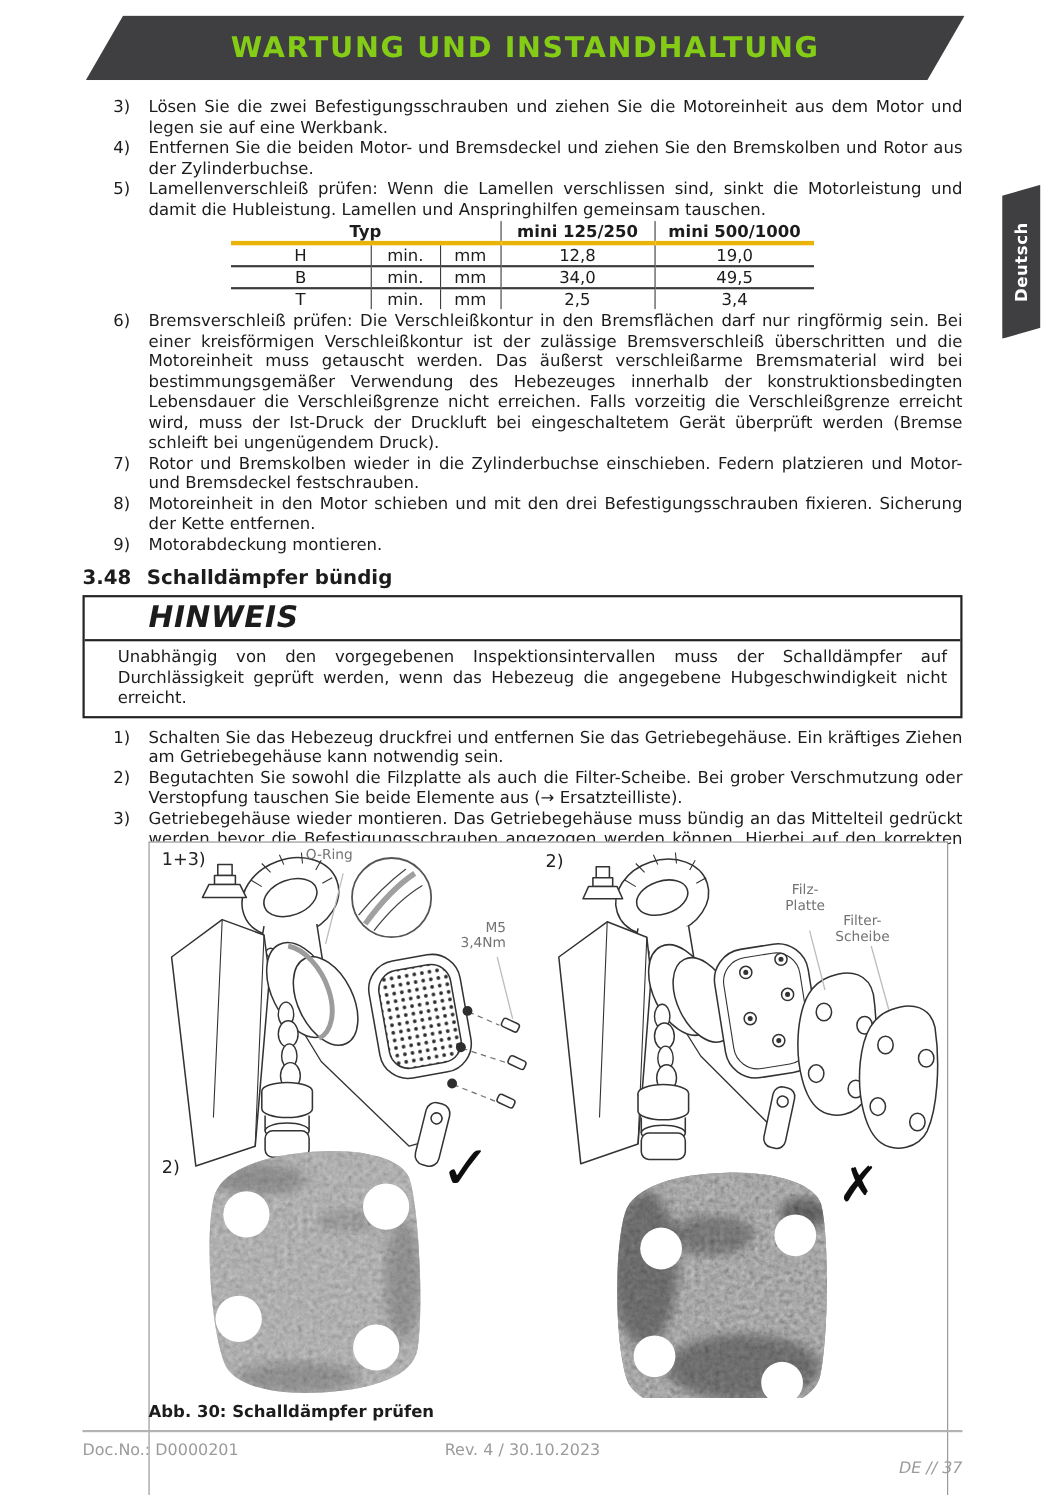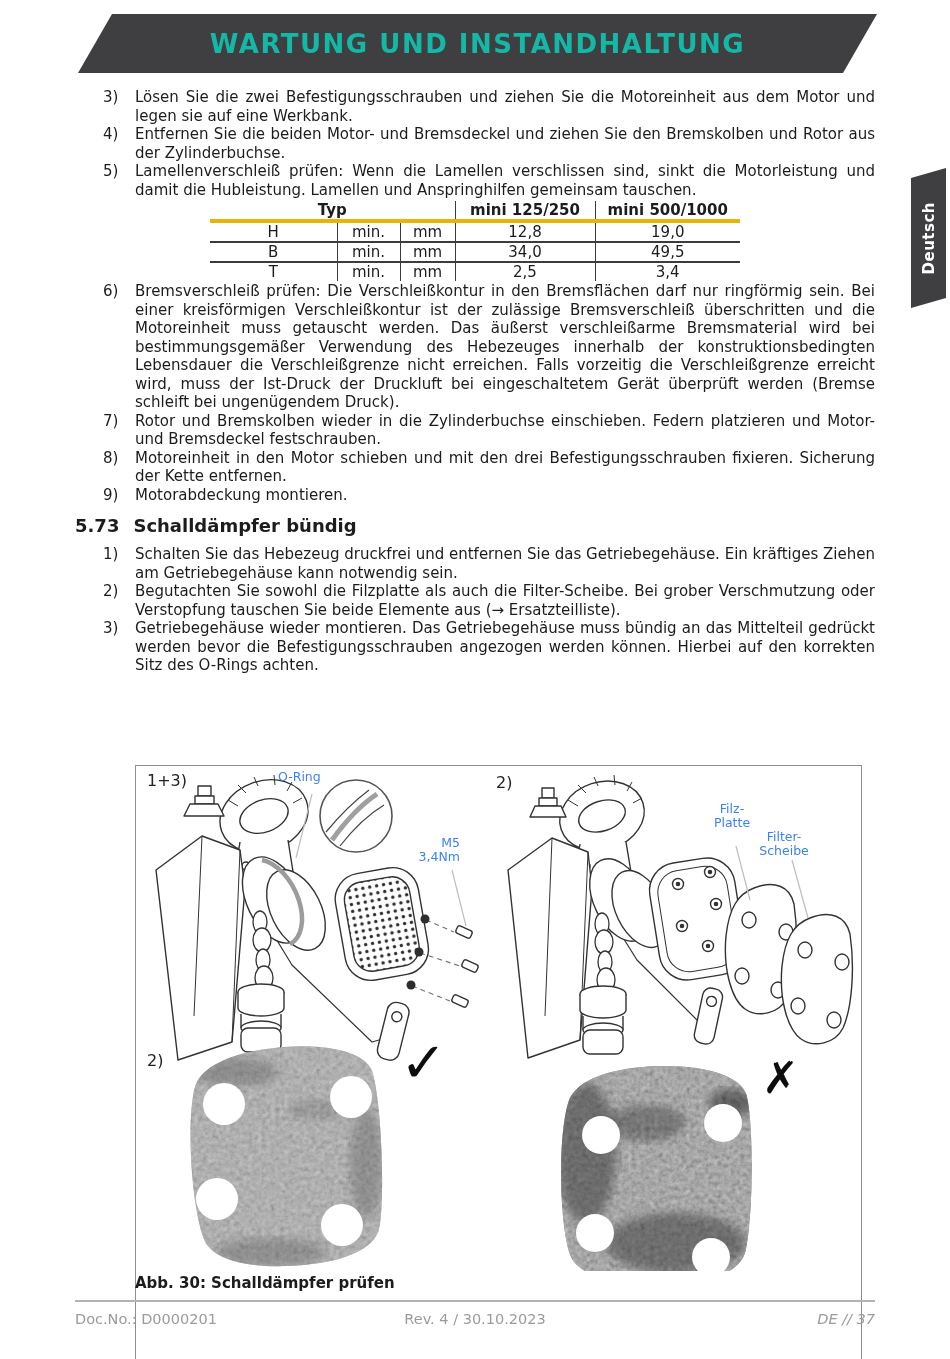--- a/index.html
+++ b/index.html
@@ -7,21 +7,21 @@
     position:relative;width:950px;height:1359px;background:#ffffff;margin:0 auto;
     font-family:"DejaVu Sans","Liberation Sans",sans-serif;color:#1c1c1c;overflow:hidden;
   }
   
   .banner{
     position:absolute;left:78px;top:14px;width:799px;height:59px;background:#3f3e40;
     clip-path:polygon(34px 0,100% 0,calc(100% - 34px) 100%,0 100%);
     display:flex;align-items:center;justify-content:center;
   }
   .banner h1{
-    margin:0;color:#14b8a6;font-size:26px;font-weight:700;letter-spacing:1.5px;white-space:nowrap;text-align:center;
+    margin:0;color:#84cc16;font-size:26px;font-weight:700;letter-spacing:1.5px;white-space:nowrap;text-align:center;
   }
   
   .lang-tab{
     position:absolute;left:911px;top:168px;width:35px;height:140px;background:#3f3e40;
     clip-path:polygon(0 10px,100% 0,100% calc(100% - 10px),0 100%);
     display:flex;align-items:center;justify-content:center;
   }
   .lang-tab span{
     writing-mode:vertical-rl;transform:rotate(180deg);
     color:#fff;font-weight:700;font-size:15px;letter-spacing:.5px;
@@ -52,32 +52,32 @@
     padding:2px 0 3px 58px;border-bottom:2px solid #232323;line-height:33px;
   }
   .notice-body{padding:5px 12px 7px 30px;text-align:justify;}
   
   .figure{
     position:absolute;left:135px;top:765px;width:727px;height:645px;
     border:1px solid #8f8f8f;box-sizing:border-box;background:#fff;
   }
   .figure svg{position:absolute;left:0;top:0;}
   .fig-label{position:absolute;font-size:16px;color:#222;line-height:18px;}
-  .fig-gray{position:absolute;font-size:12.5px;color:#3b82f6;line-height:14px;}
+  .fig-gray{position:absolute;font-size:12.5px;color:#737373;line-height:14px;}
   .check-mark{position:absolute;left:264px;top:264px;font-size:56px;font-weight:700;color:#0d0d0d;}
   .cross-mark{position:absolute;left:626px;top:286px;font-size:44px;font-weight:700;color:#0d0d0d;}
   .caption{
     position:absolute;left:135px;top:1274px;width:727px;
     font-size:15px;font-weight:700;
   }
   
   .footer{
     position:absolute;left:75px;top:1300px;width:800px;border-top:2px solid #b3b3b3;
     padding-top:9px;display:flex;justify-content:space-between;
-    color:#9b9b9b;font-size:14.5px;
+    color:#9b9b9b;font-size:14.5px;flex-direction:column;
   }
   .footer .center{position:absolute;left:0;right:0;text-align:center;}
   .footer .right{margin-left:auto;font-style:italic;}
 </style>
 </head>
 <body>
 
 <div class="page">
 
   <div class="banner">
@@ -155,22 +155,26 @@
       <div class="step">
         <span class="step-num">8)</span>
         <span class="step-text">Motoreinheit in den Motor schieben und mit den drei Befestigungsschrauben fixieren. Sicherung der Kette entfernen.</span>
       </div>
       <div class="step">
         <span class="step-num">9)</span>
         <span class="step-text">Motorabdeckung montieren.</span>
       </div>
     </div>
 
-    <h2 class="sec-heading"><span class="sec-num">5.73</span><span>Schalldämpfer bündig</span></h2>
-
+    <h2 class="sec-heading"><span class="sec-num">3.48</span><span>Schalldämpfer bündig</span></h2>
+
+    <div class="notice">
+      <div class="notice-title">HINWEIS</div>
+      <div class="notice-body">Unabhängig von den vorgegebenen Inspektionsintervallen muss der Schalldämpfer auf Durchlässigkeit geprüft werden, wenn das Hebezeug die angegebene Hubgeschwindigkeit nicht erreicht.</div>
+    </div>
 
     <div style="margin-top:8px">
       <div class="step">
         <span class="step-num">1)</span>
         <span class="step-text">Schalten Sie das Hebezeug druckfrei und entfernen Sie das Getriebegehäuse. Ein kräftiges Ziehen am Getriebegehäuse kann notwendig sein.</span>
       </div>
       <div class="step">
         <span class="step-num">2)</span>
         <span class="step-text">Begutachten Sie sowohl die Filzplatte als auch die Filter-Scheibe. Bei grober Verschmutzung oder Verstopfung tauschen Sie beide Elemente aus (→ Ersatzteilliste).</span>
       </div>

